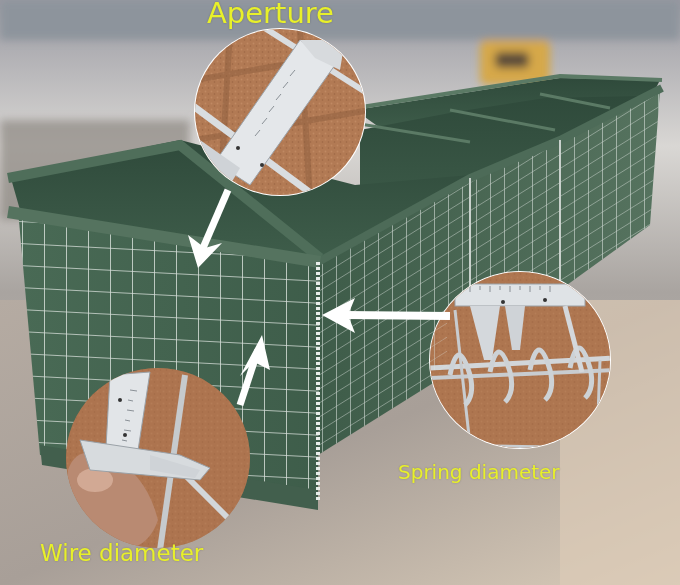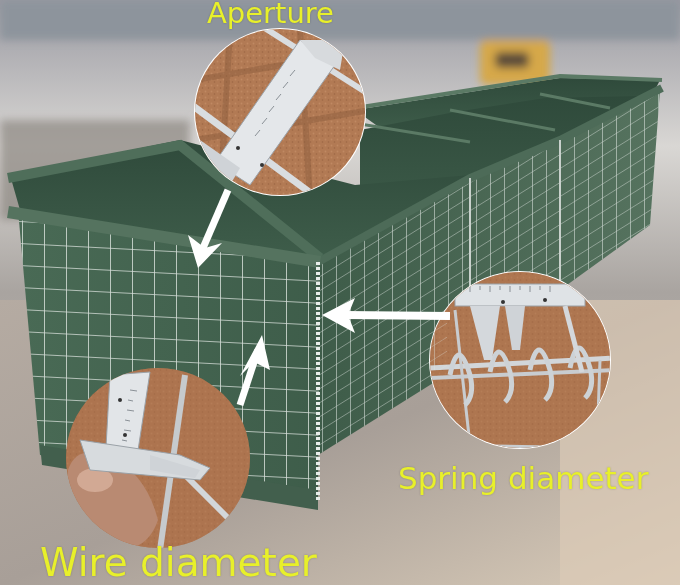--- a/index.html
+++ b/index.html
@@ -5,22 +5,22 @@
   html, body { margin: 0; padding: 0; }
   body { width: 680px; height: 585px; overflow: hidden; position: relative;
          font-family: "DejaVu Sans", sans-serif; }
   #scene { position: absolute; inset: 0; width: 680px; height: 585px; }
   .label {
     position: absolute; color: #e8f02a; font-weight: normal;
     text-shadow: 0 0 2px rgba(0,0,0,0.25); white-space: nowrap;
     font-family: "DejaVu Sans", sans-serif; letter-spacing: 0px;
   }
   #lbl-aperture { left: 207px; top: -4px; font-size: 29px; }
-  #lbl-spring   { left: 398px; top: 460px; font-size: 31px; }
-  #lbl-wire     { left: 40px;  top: 540px; font-size: 39px; }
+  #lbl-spring   { left: 398px; top: 460px; font-size: 20px; }
+  #lbl-wire     { left: 40px;  top: 540px; font-size: 23px; }
 </style>
 </head>
 <body>
 
 <svg id="scene" viewBox="0 0 680 585" xmlns="http://www.w3.org/2000/svg">
   <defs>
     <linearGradient id="bgTop" x1="0" y1="0" x2="0" y2="1">
       <stop offset="0" stop-color="#9a9aa2"></stop>
       <stop offset="0.25" stop-color="#d9d7d4"></stop>
       <stop offset="0.5" stop-color="#a9a4a0"></stop>

